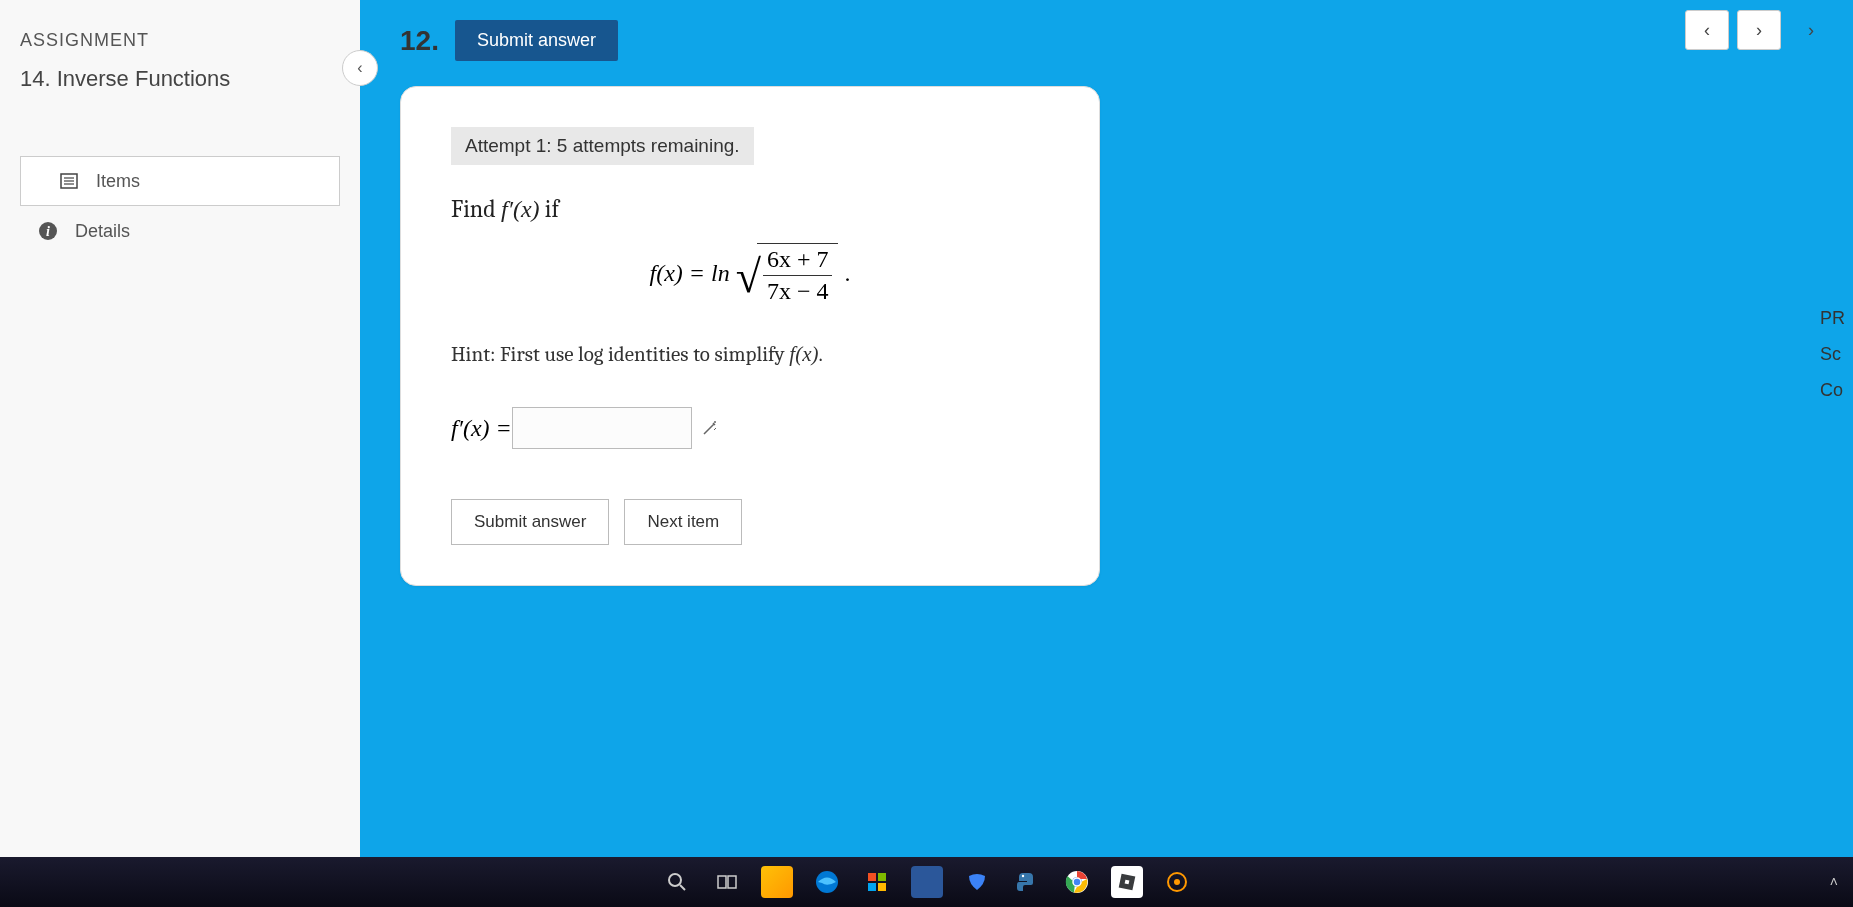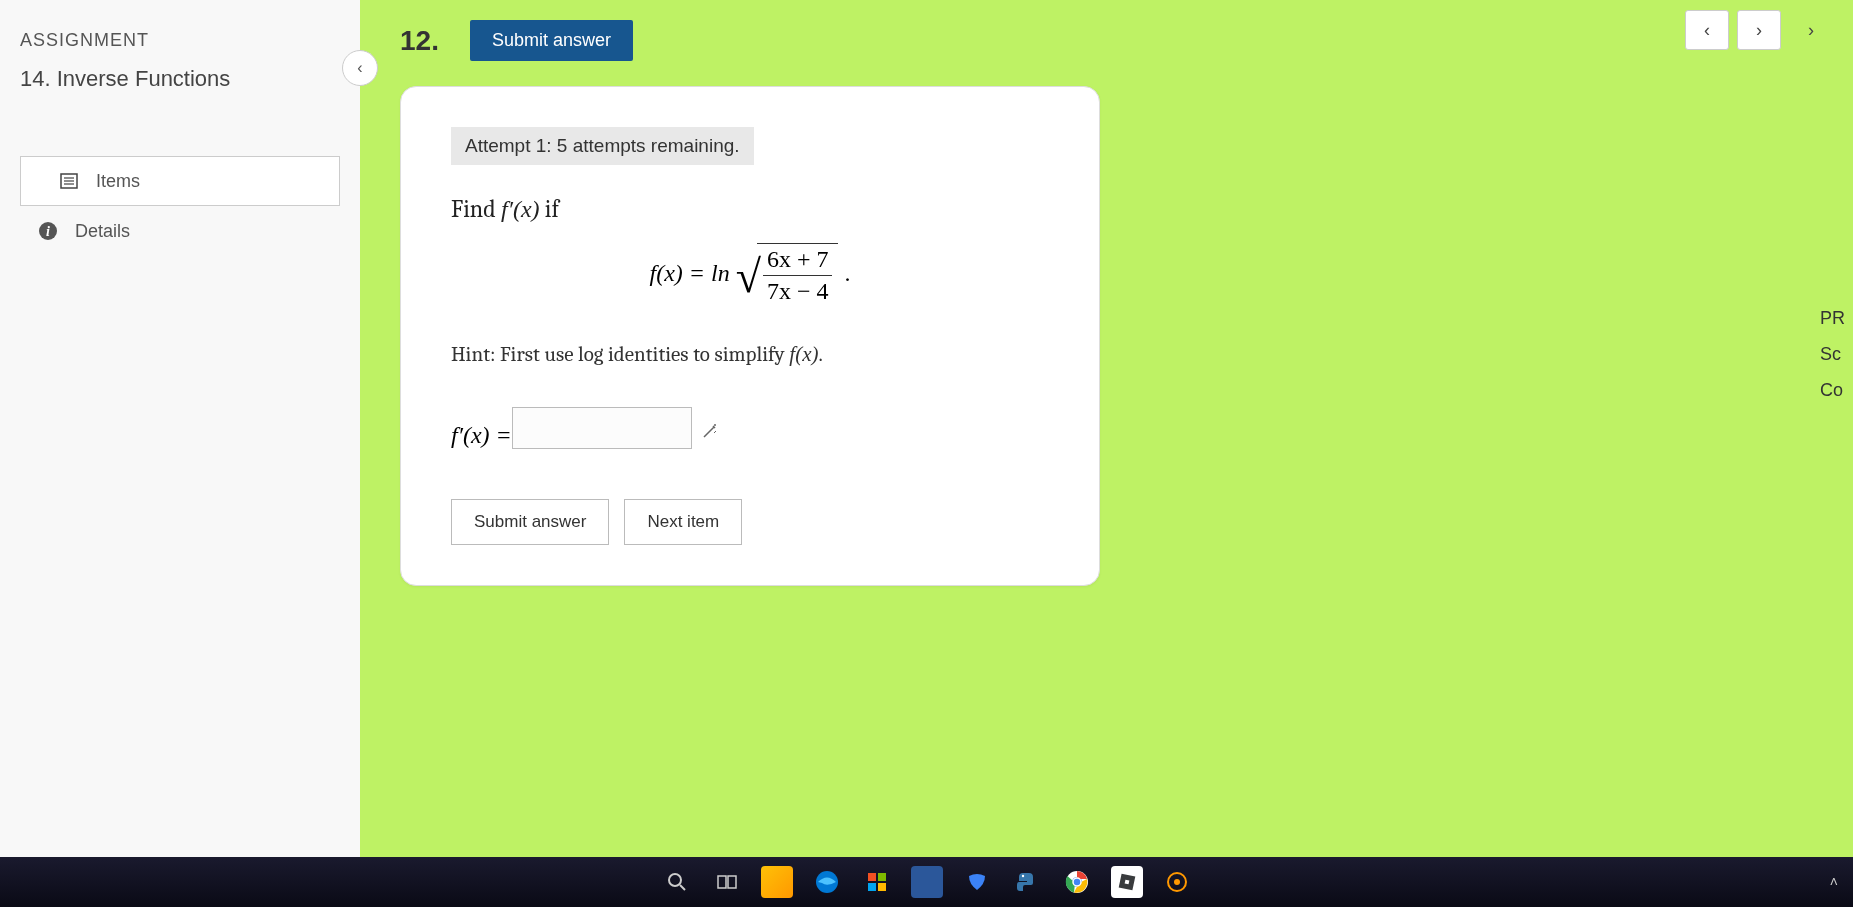--- a/index.html
+++ b/index.html
@@ -11,21 +11,21 @@
       font-family: 'Segoe UI', Arial, sans-serif;
       background: #f5f5f5;
       height: 907px;
       width: 1853px;
       overflow: hidden;
       position: relative;
     }
     .page-container {
       display: flex;
       height: calc(100% - 50px);
-      background: #bef264;
+      background: #0ea5e9;
     }
     .sidebar {
       width: 360px;
       padding: 30px 20px;
       background: #f8f8f8;
     }
     .sidebar-label {
       font-size: 18px;
       color: #555;
       margin-bottom: 15px;
@@ -75,21 +75,21 @@
       display: flex;
       align-items: center;
       justify-content: center;
       cursor: pointer;
       font-size: 16px;
       color: #555;
     }
     .question-header {
       display: flex;
       align-items: center;
-      gap: 31px;
+      gap: 16px;
       margin-bottom: 25px;
     }
     .question-number {
       font-size: 28px;
       font-weight: bold;
       color: #333;
     }
     .submit-btn-top {
       background: #17568f;
       color: #fff;
@@ -165,21 +165,21 @@
       text-align: right;
     }
     .hint-text {
       font-size: 21px;
       color: #333;
       margin-bottom: 40px;
       font-family: 'Cambria', 'Times New Roman', serif;
     }
     .answer-row {
       display: flex;
-      align-items: flex-end;
+      align-items: center;
       margin-bottom: 50px;
     }
     .answer-label {
       font-size: 24px;
       font-family: 'Cambria Math', 'Times New Roman', serif;
       font-style: italic;
     }
     .answer-input {
       border: 1px solid #bbb;
       padding: 10px 12px;

